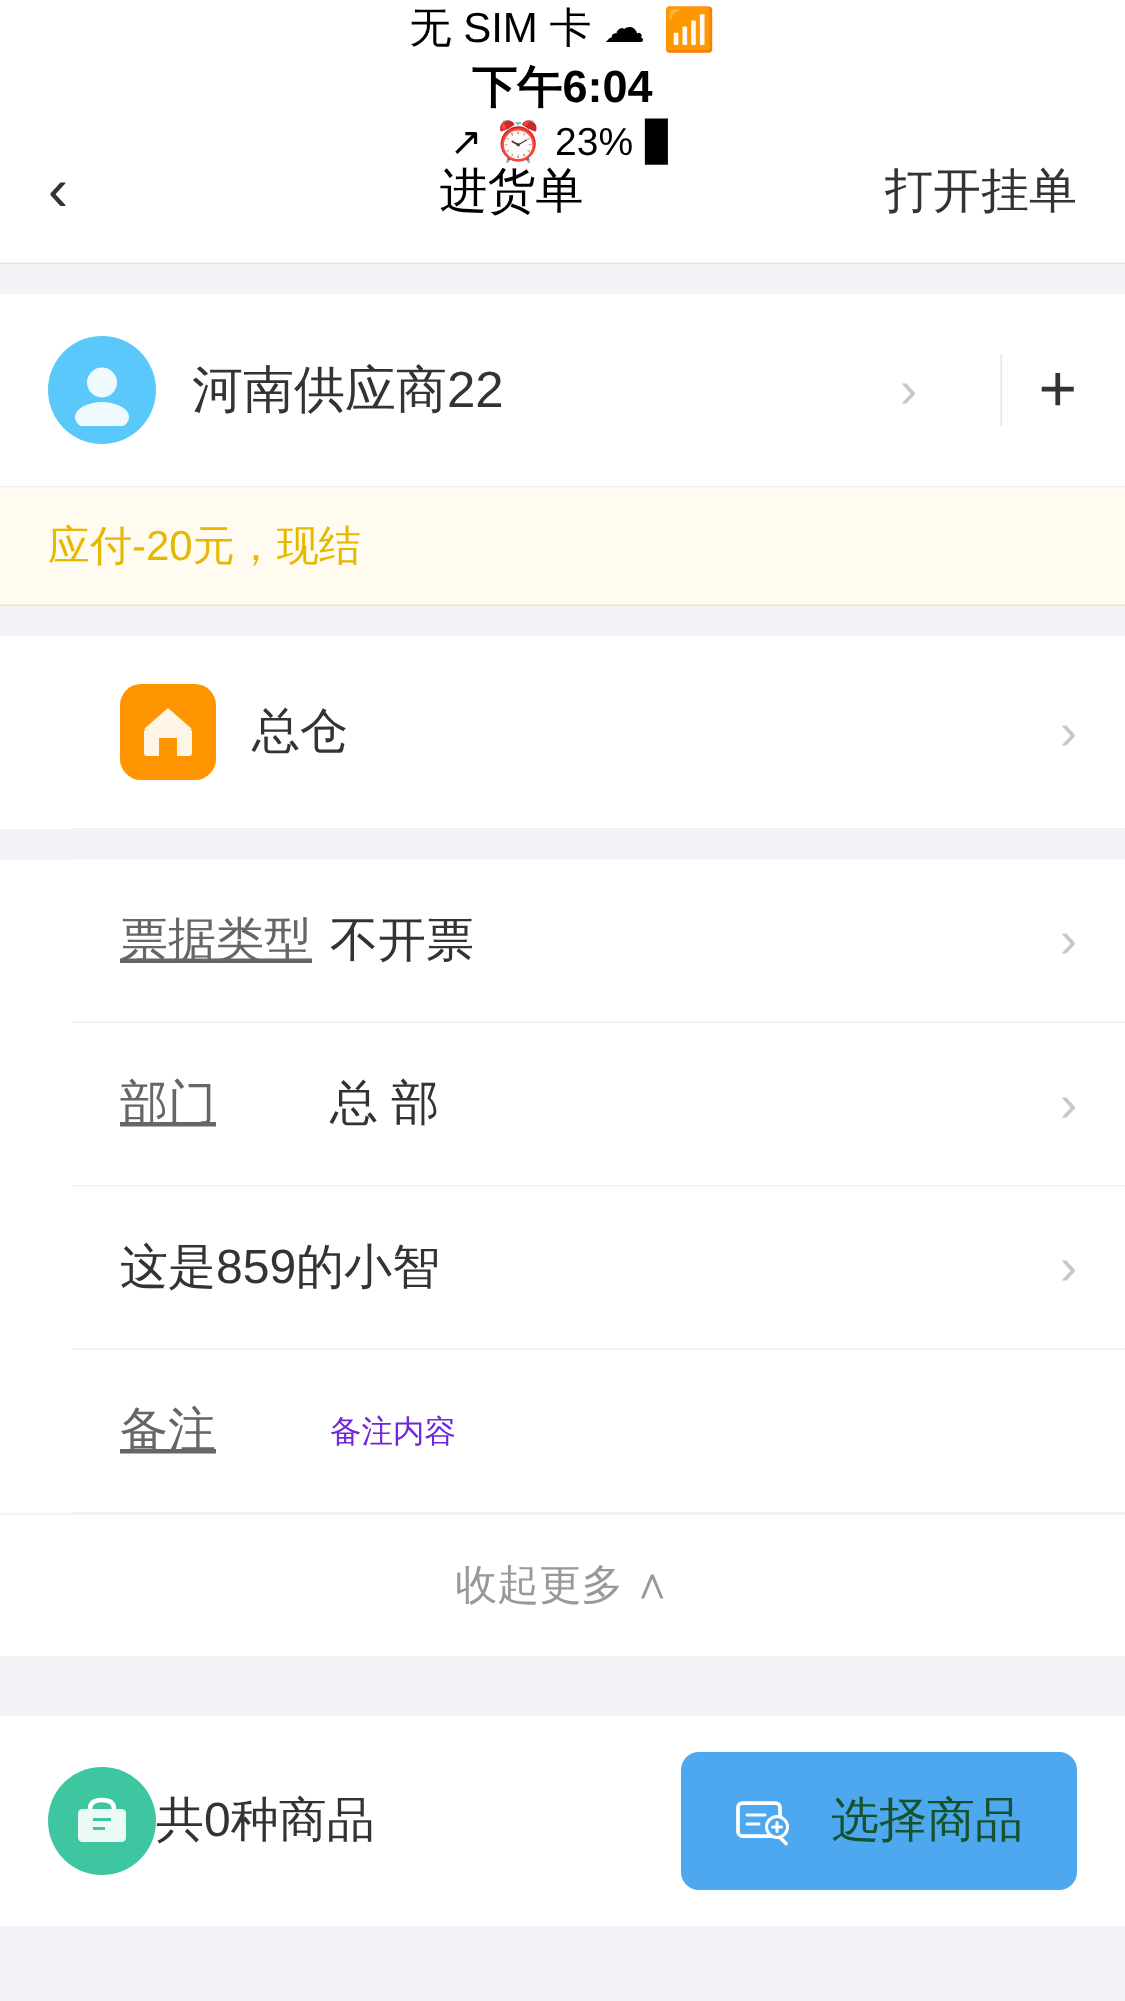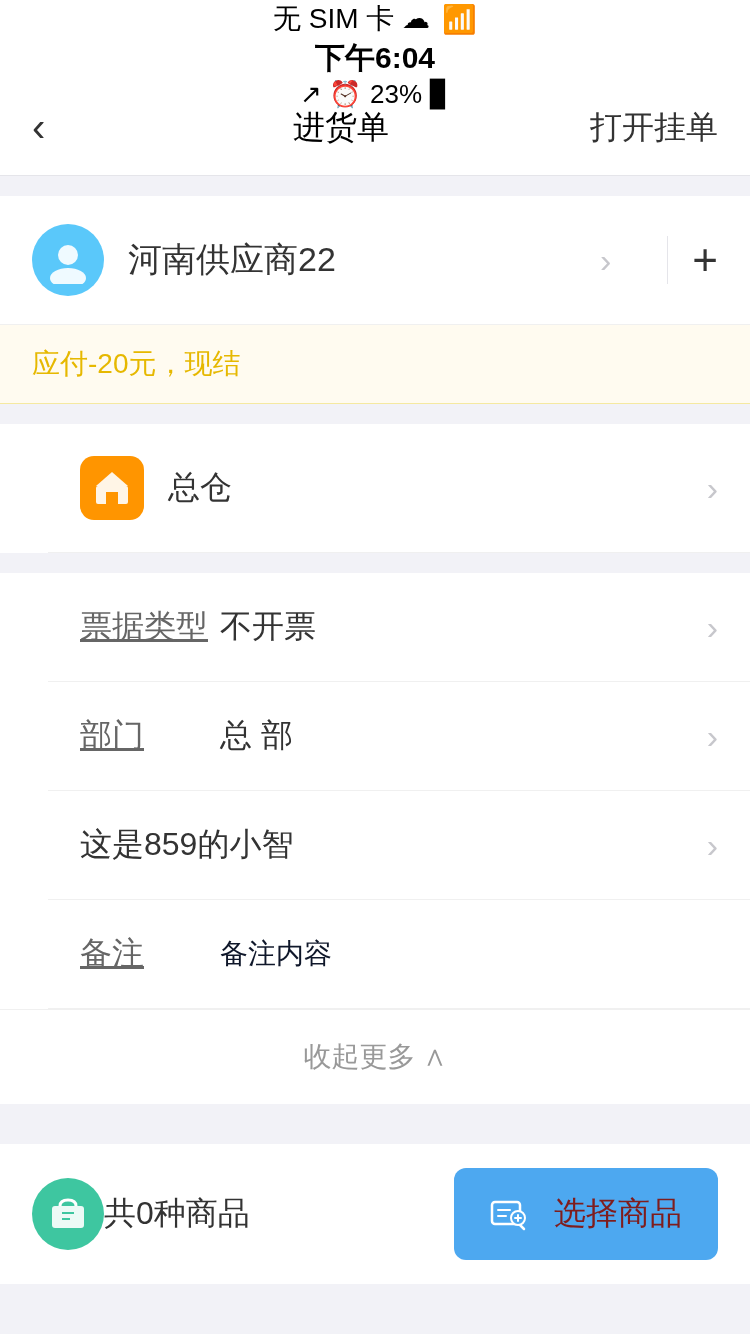--- a/index.html
+++ b/index.html
@@ -150,22 +150,22 @@
       flex-shrink: 0;
       text-decoration: underline;
     }
     .info-value {
       flex: 1;
       font-size: 32px;
       color: #333;
     }
     .info-placeholder {
       flex: 1;
-      font-size: 28px;
-      color: #0f172a;
+      font-size: 21px;
+      color: #6d28d9;
     }
     .row-chevron {
       color: #c7c7cc;
       font-size: 34px;
     }
 
     
     .collapse-row {
       background: #fff;
       text-align: center;
@@ -196,21 +196,21 @@
       display: flex;
       align-items: center;
       justify-content: center;
     }
     .product-count-text {
       font-size: 32px;
       color: #333;
     }
     .select-product-btn {
       background: #4da8f0;
-      color: #7f1d1d;
+      color: #14532d;
       border: none;
       border-radius: 12px;
       padding: 24px 36px;
       font-size: 32px;
       display: flex;
       align-items: center;
       gap: 28px;
       cursor: pointer;
     }
   </style>

